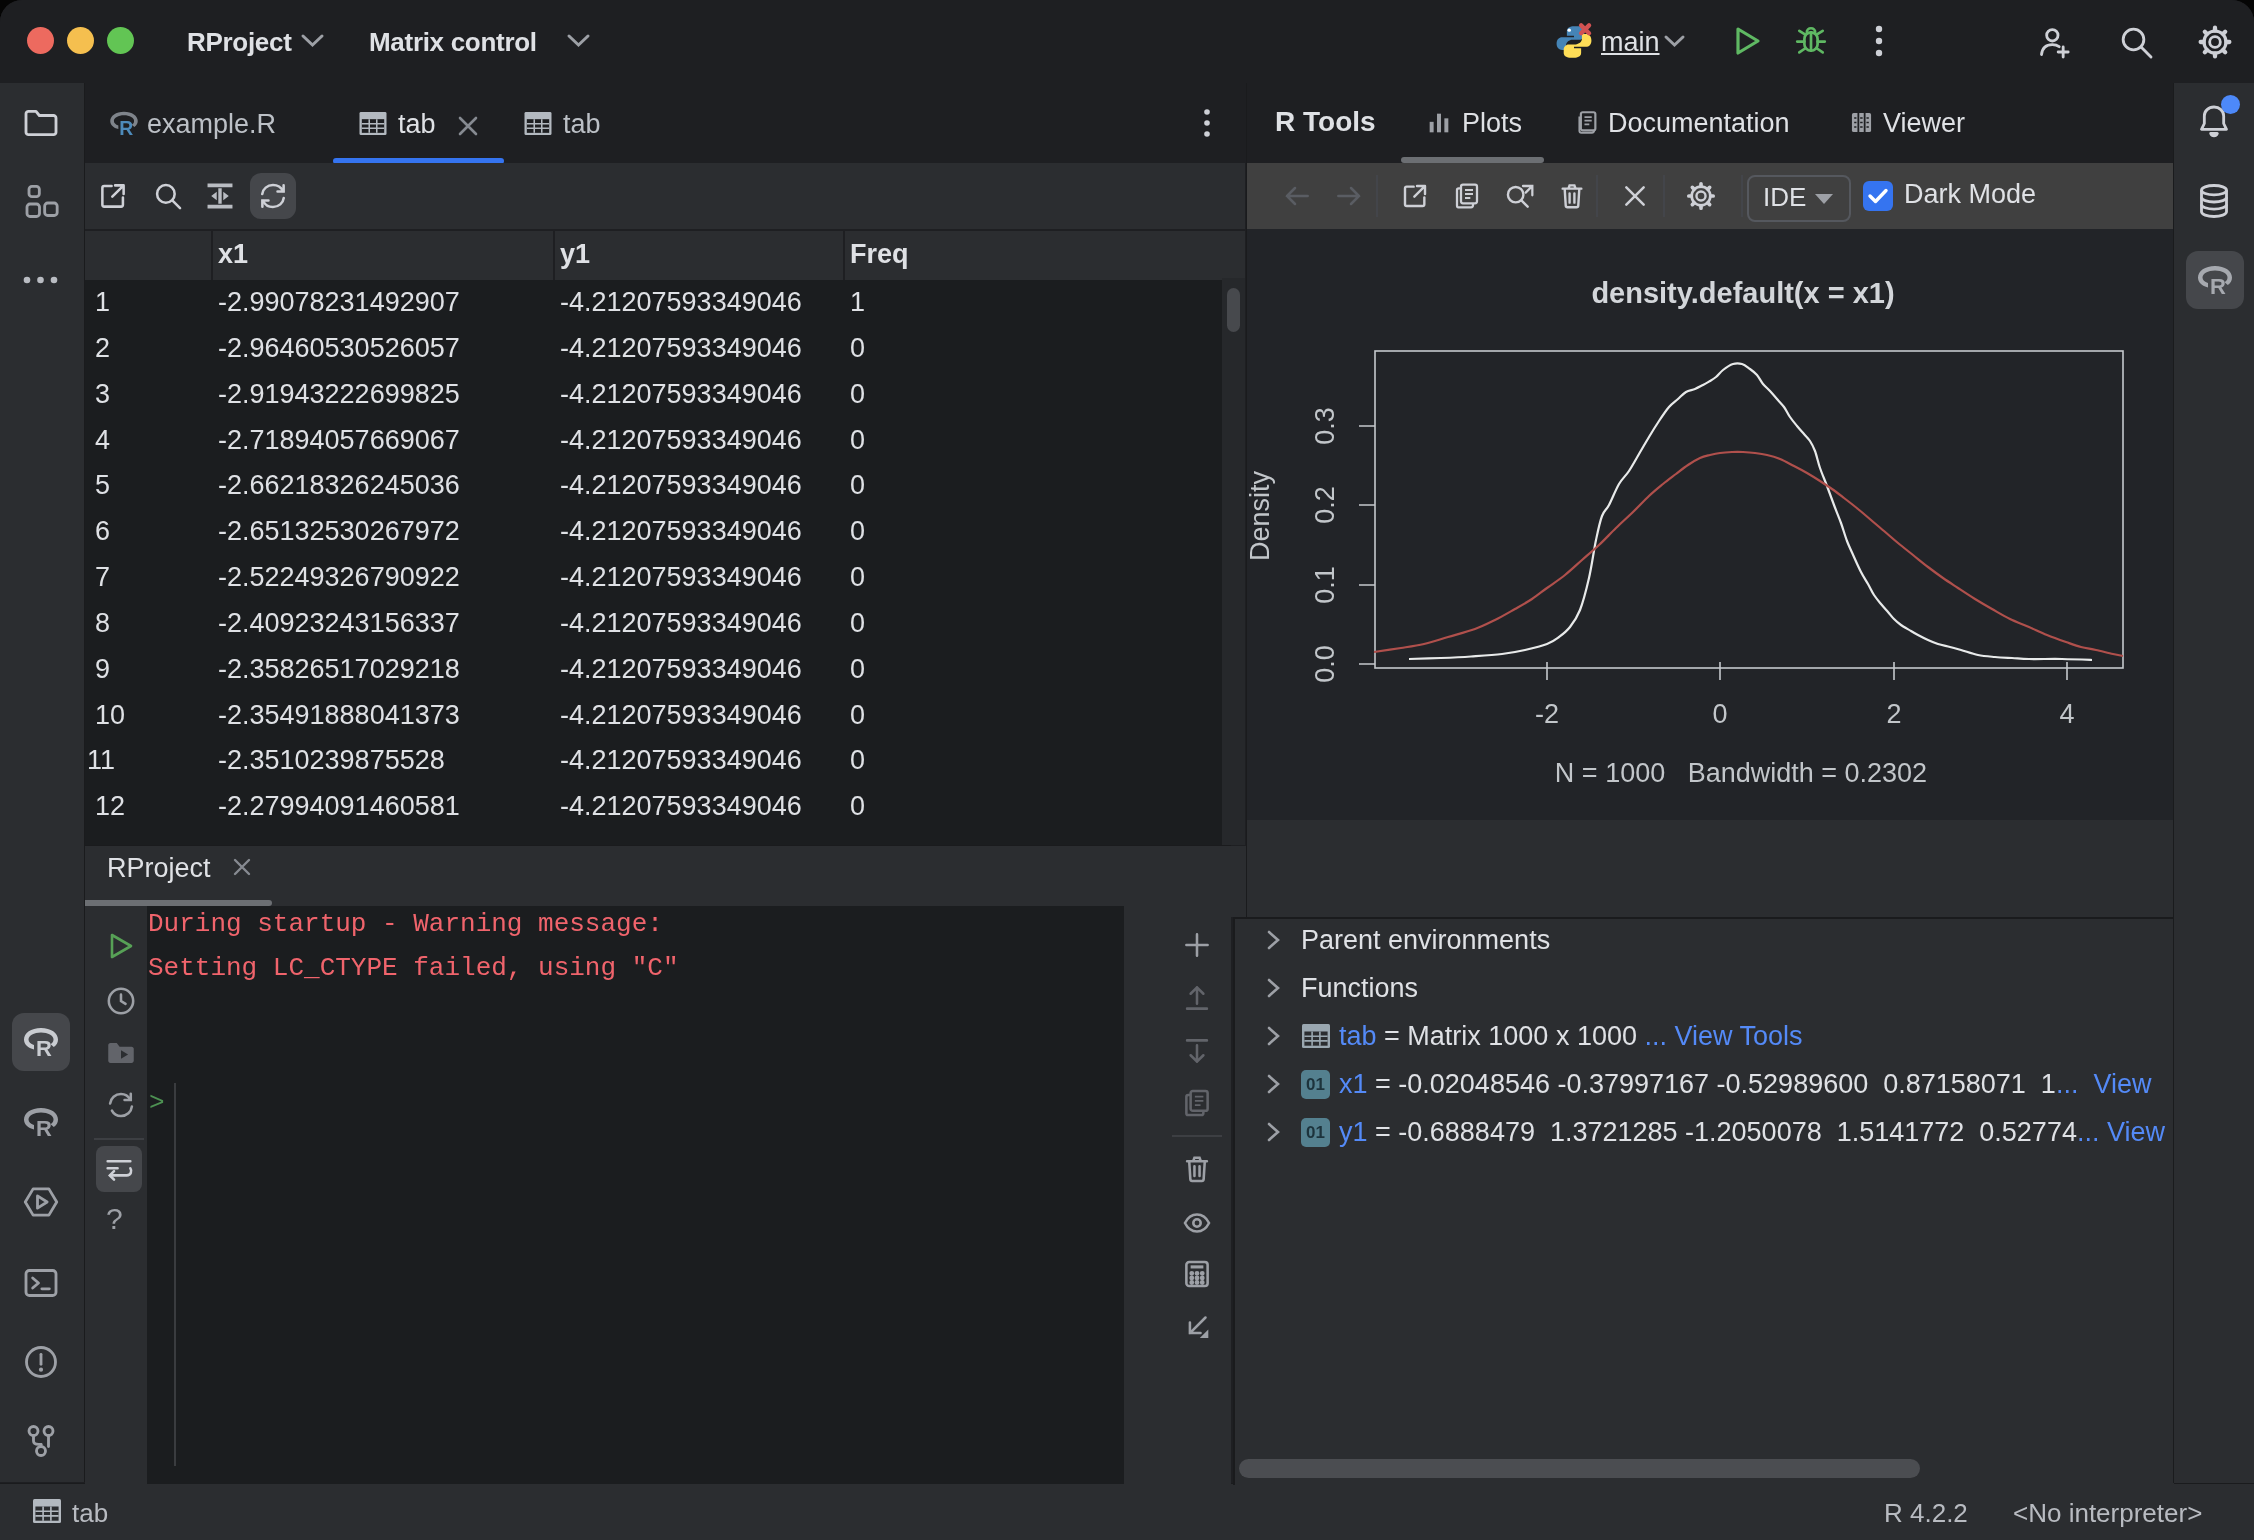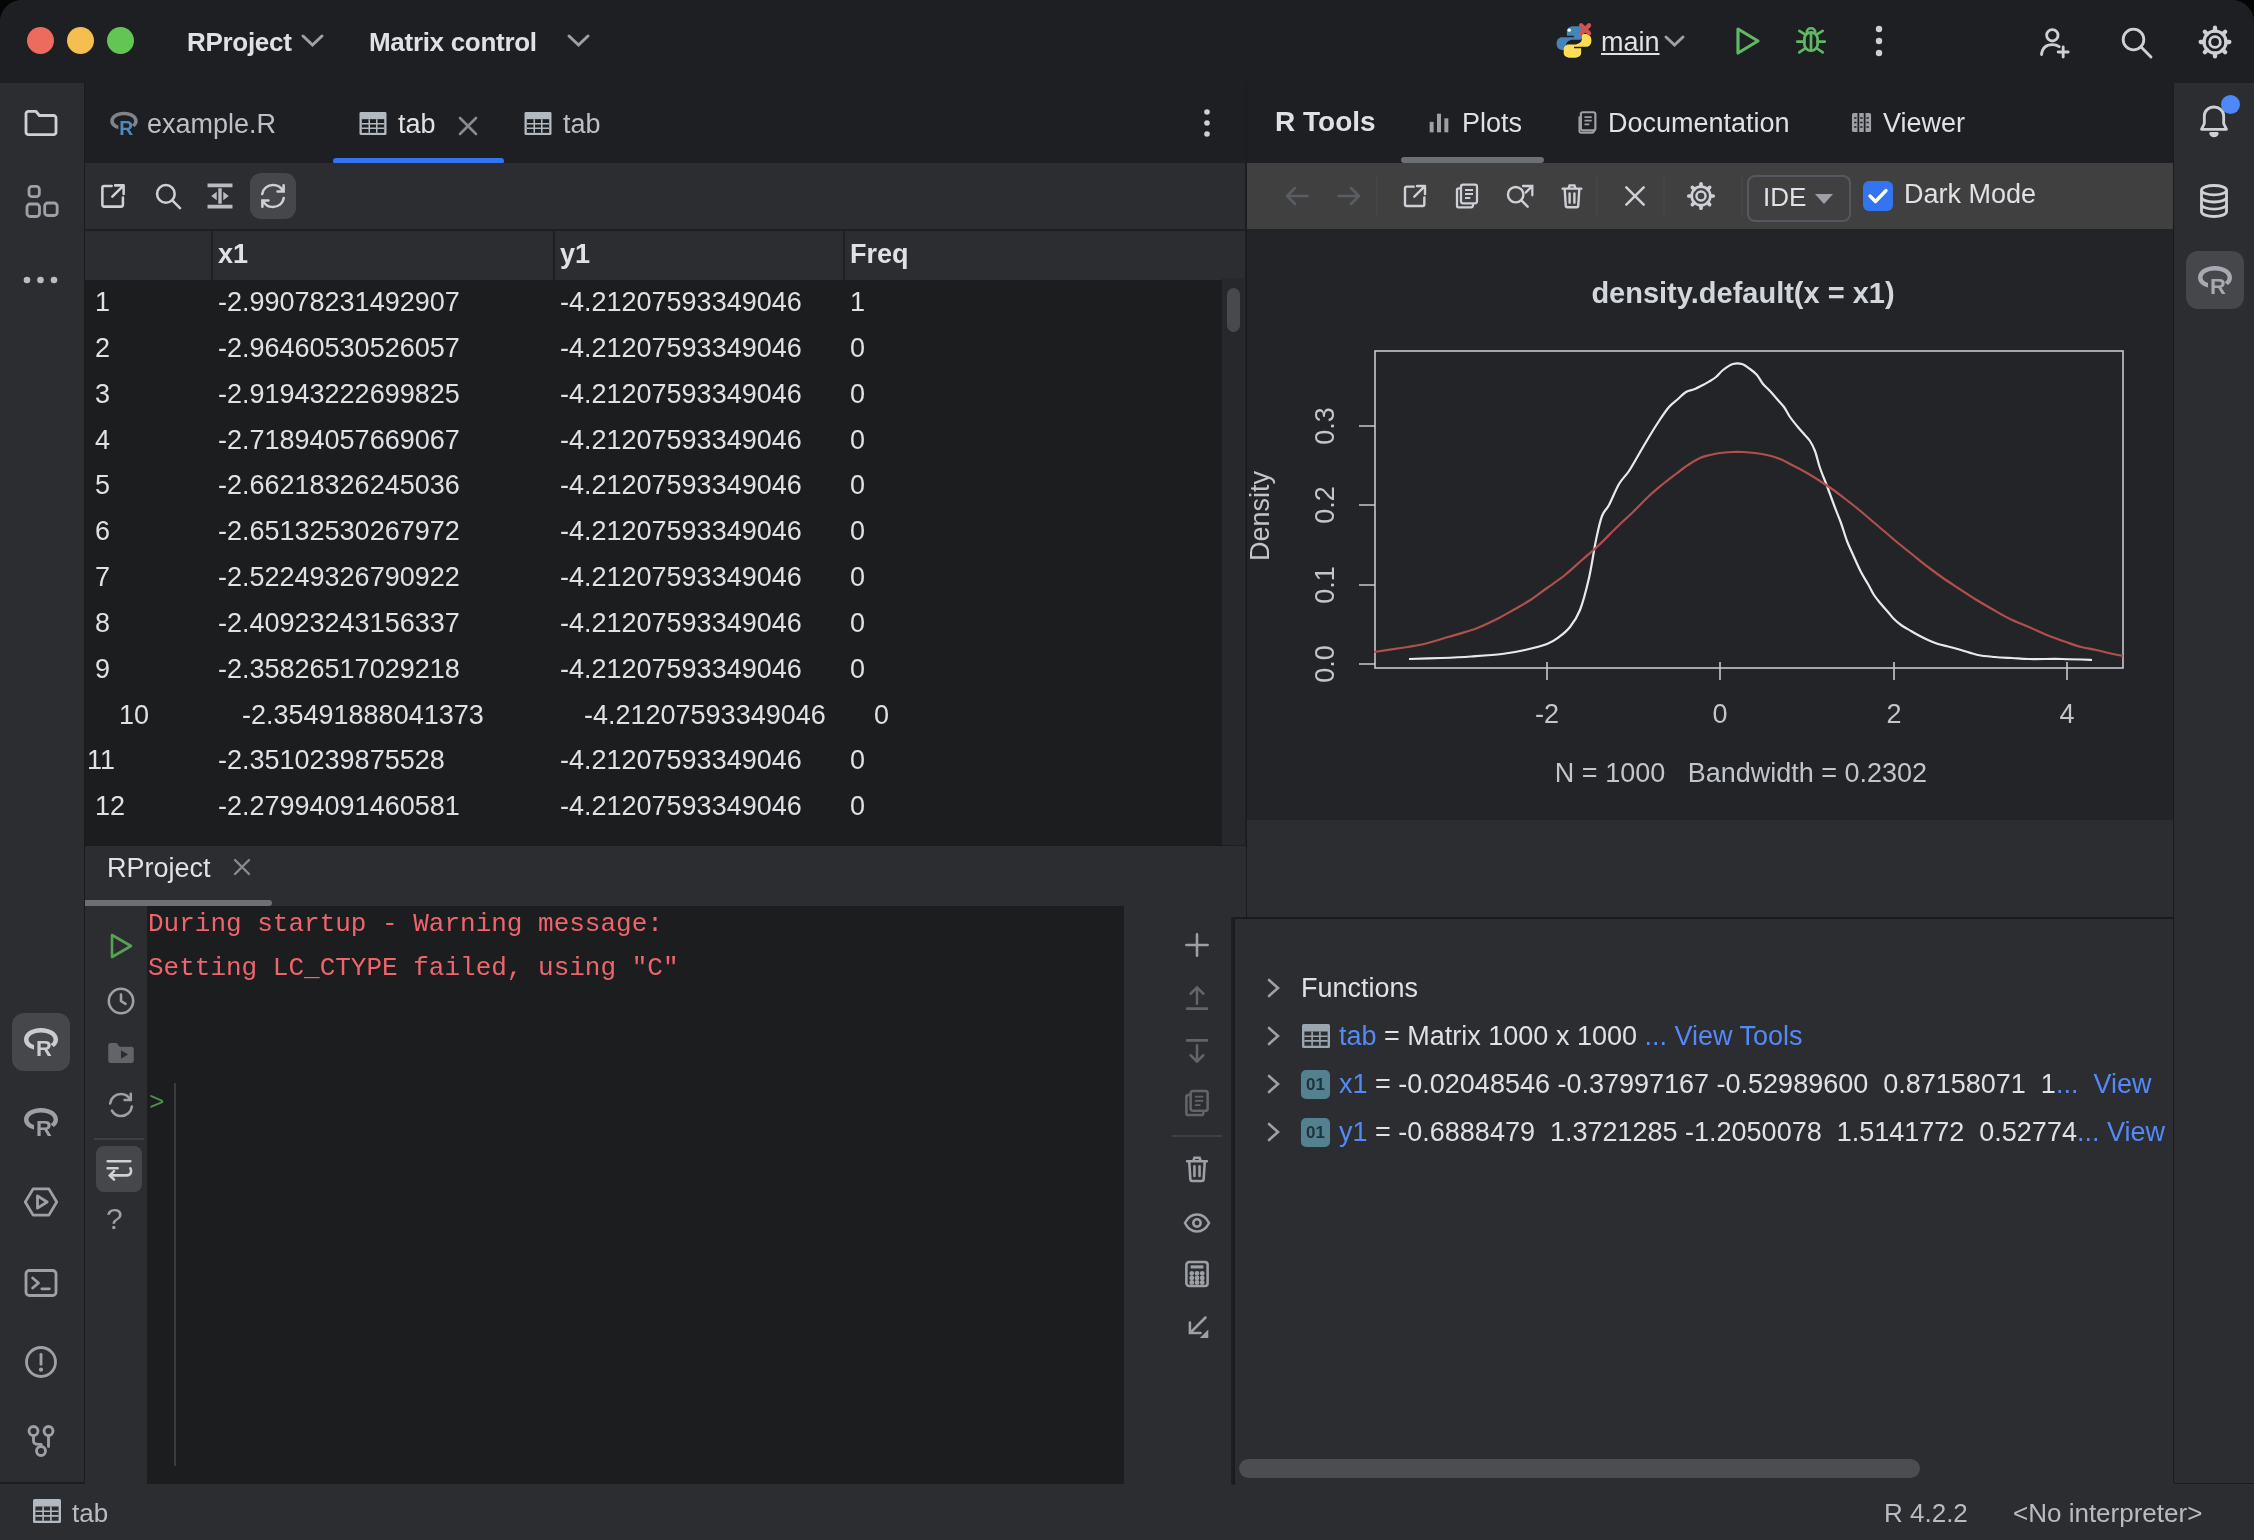--- a/index.html
+++ b/index.html
@@ -256,21 +256,21 @@
           <span class="txt" style="left:133px;">-2.40923243156337</span>
           <span class="txt" style="left:475px;">-4.21207593349046</span>
           <span class="txt" style="left:765px;">0</span>
         </div>
 <div class="abs" style="left:0;top:366.6px;width:1160px;height:45.8px;line-height:45.8px;">
           <span class="txt" style="left:10px;">9</span>
           <span class="txt" style="left:133px;">-2.35826517029218</span>
           <span class="txt" style="left:475px;">-4.21207593349046</span>
           <span class="txt" style="left:765px;">0</span>
         </div>
-<div class="abs" style="left:0;top:412.5px;width:1160px;height:45.8px;line-height:45.8px;margin-left:24px;">
+<div class="abs" style="left:0;top:412.5px;width:1160px;height:45.8px;line-height:45.8px;">
           <span class="txt" style="left:10px;">10</span>
           <span class="txt" style="left:133px;">-2.35491888041373</span>
           <span class="txt" style="left:475px;">-4.21207593349046</span>
           <span class="txt" style="left:765px;">0</span>
         </div>
 <div class="abs" style="left:0;top:458.3px;width:1160px;height:45.8px;line-height:45.8px;">
           <span class="txt" style="left:2px;">11</span>
           <span class="txt" style="left:133px;">-2.3510239875528</span>
           <span class="txt" style="left:475px;">-4.21207593349046</span>
           <span class="txt" style="left:765px;">0</span>
@@ -476,20 +476,26 @@
     <text x="647" y="494" font-size="27" fill="#c2c6ca" text-anchor="middle">2</text>
     <text x="820" y="494" font-size="27" fill="#c2c6ca" text-anchor="middle">4</text>
     <text x="494" y="553" font-size="27" fill="#c2c6ca" text-anchor="middle">N = 1000&nbsp;&nbsp; Bandwidth = 0.2302</text>
   </svg>
 </div>
 
 <div class="abs" style="left:1231px;top:846px;width:15px;height:71px;background:#2b2d30;"></div>
 
 <div class="abs" id="varspanel" style="left:1233px;top:917px;width:939px;height:566px;background:#2b2d30;border-top:2px solid #1a1b1d;border-left:2px solid #1a1b1d;font-size:27px;color:#dfe1e5;overflow:hidden;">
 
+<div class="abs" style="left:0;top:-3px;width:926px;height:48px;line-height:48px;">
+  <svg class="ico" style="left:29px;top:13px;" width="18" height="22">
+          <path d="M5 3 L14 11 L5 19" stroke="#9da0a6" stroke-width="2.6" fill="none" stroke-linecap="round"></path>
+        </svg>
+        <span class="txt" style="left:66px;">Parent environments</span>
+</div>
 <div class="abs" style="left:0;top:45px;width:926px;height:48px;line-height:48px;">
   <svg class="ico" style="left:29px;top:13px;" width="18" height="22">
           <path d="M5 3 L14 11 L5 19" stroke="#9da0a6" stroke-width="2.6" fill="none" stroke-linecap="round"></path>
         </svg>
         <span class="txt" style="left:66px;">Functions</span>
 </div>
 <div class="abs" style="left:0;top:93px;width:926px;height:48px;line-height:48px;">
   <svg class="ico" style="left:29px;top:13px;" width="18" height="22">
           <path d="M5 3 L14 11 L5 19" stroke="#9da0a6" stroke-width="2.6" fill="none" stroke-linecap="round"></path>
         </svg>

